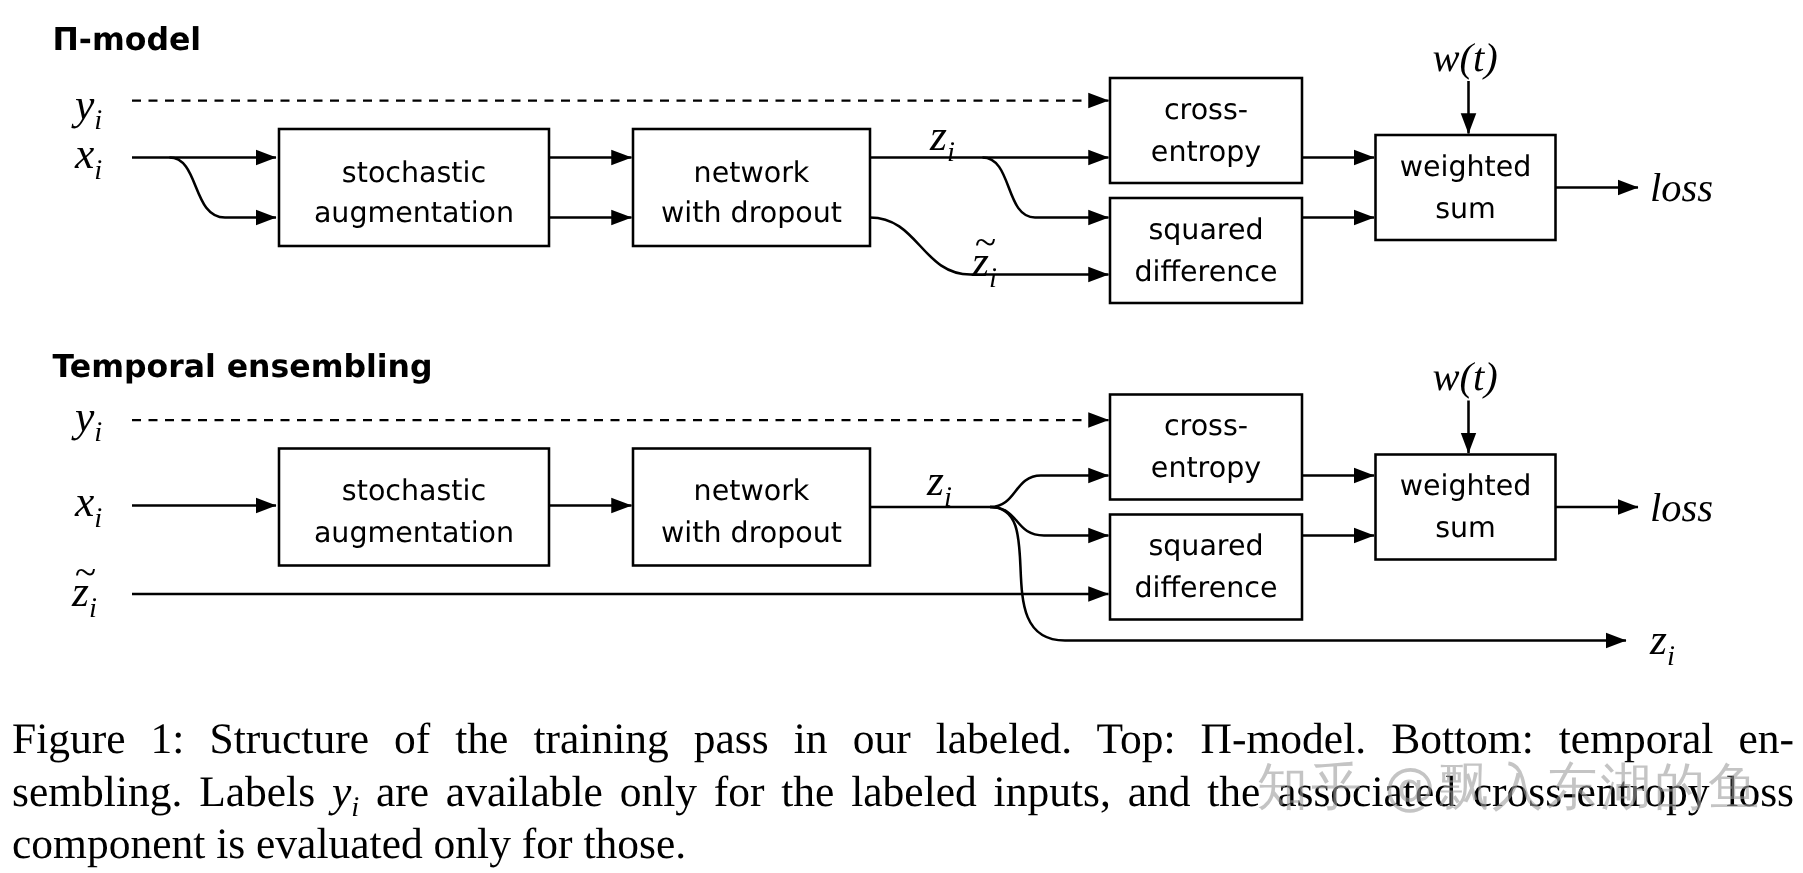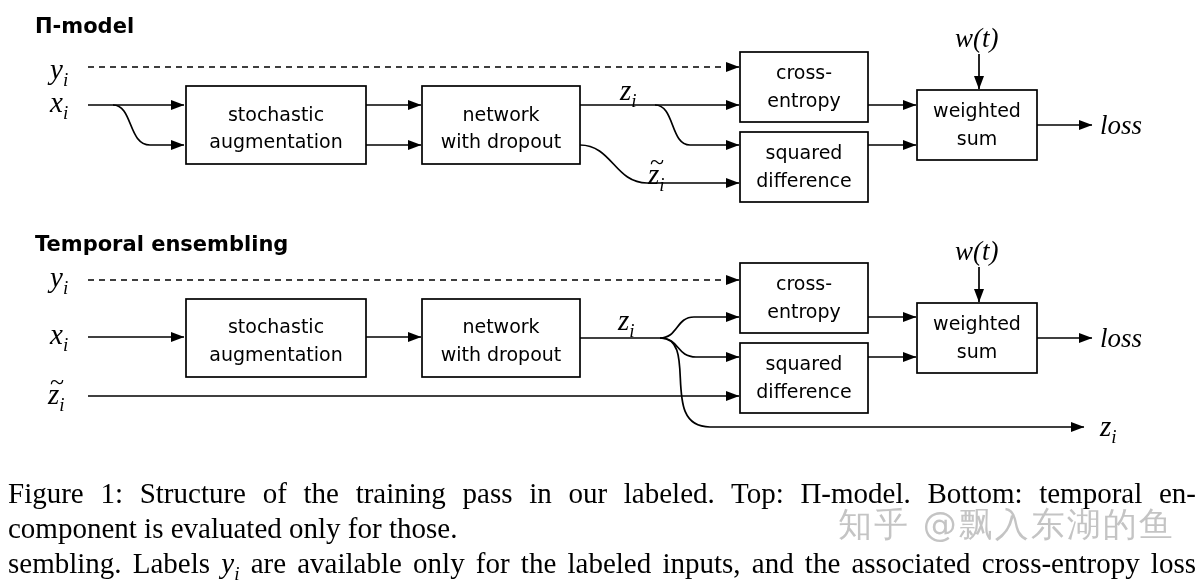--- a/index.html
+++ b/index.html
@@ -146,17 +146,17 @@
   </g>
   <g>
     <rect class="bx" x="917" y="88" width="120" height="70"></rect>
     <text class="box-label" x="977" y="115">weighted</text>
     <text class="box-label" x="977" y="143">sum</text>
   </g>
 </svg>
 
 <div class="caption">
   <div class="cap-line cap-just">Figure 1: Structure of the training pass in our labeled. Top: Π-model. Bottom: temporal en-</div>
+  <div class="cap-line cap-just"><span>sembling. Labels </span><span class="mi">y</span><sub>i</sub><span> are available only for the labeled inputs, and the associated cross-entropy loss</span></div>
   <div class="cap-line">component is evaluated only for those.</div>
-  <div class="cap-line cap-just"><span>sembling. Labels </span><span class="mi">y</span><sub>i</sub><span> are available only for the labeled inputs, and the associated cross-entropy loss</span></div>
 </div>
 
 <div class="watermark">知乎 @飘入东湖的鱼</div>
 
 </body></html>

